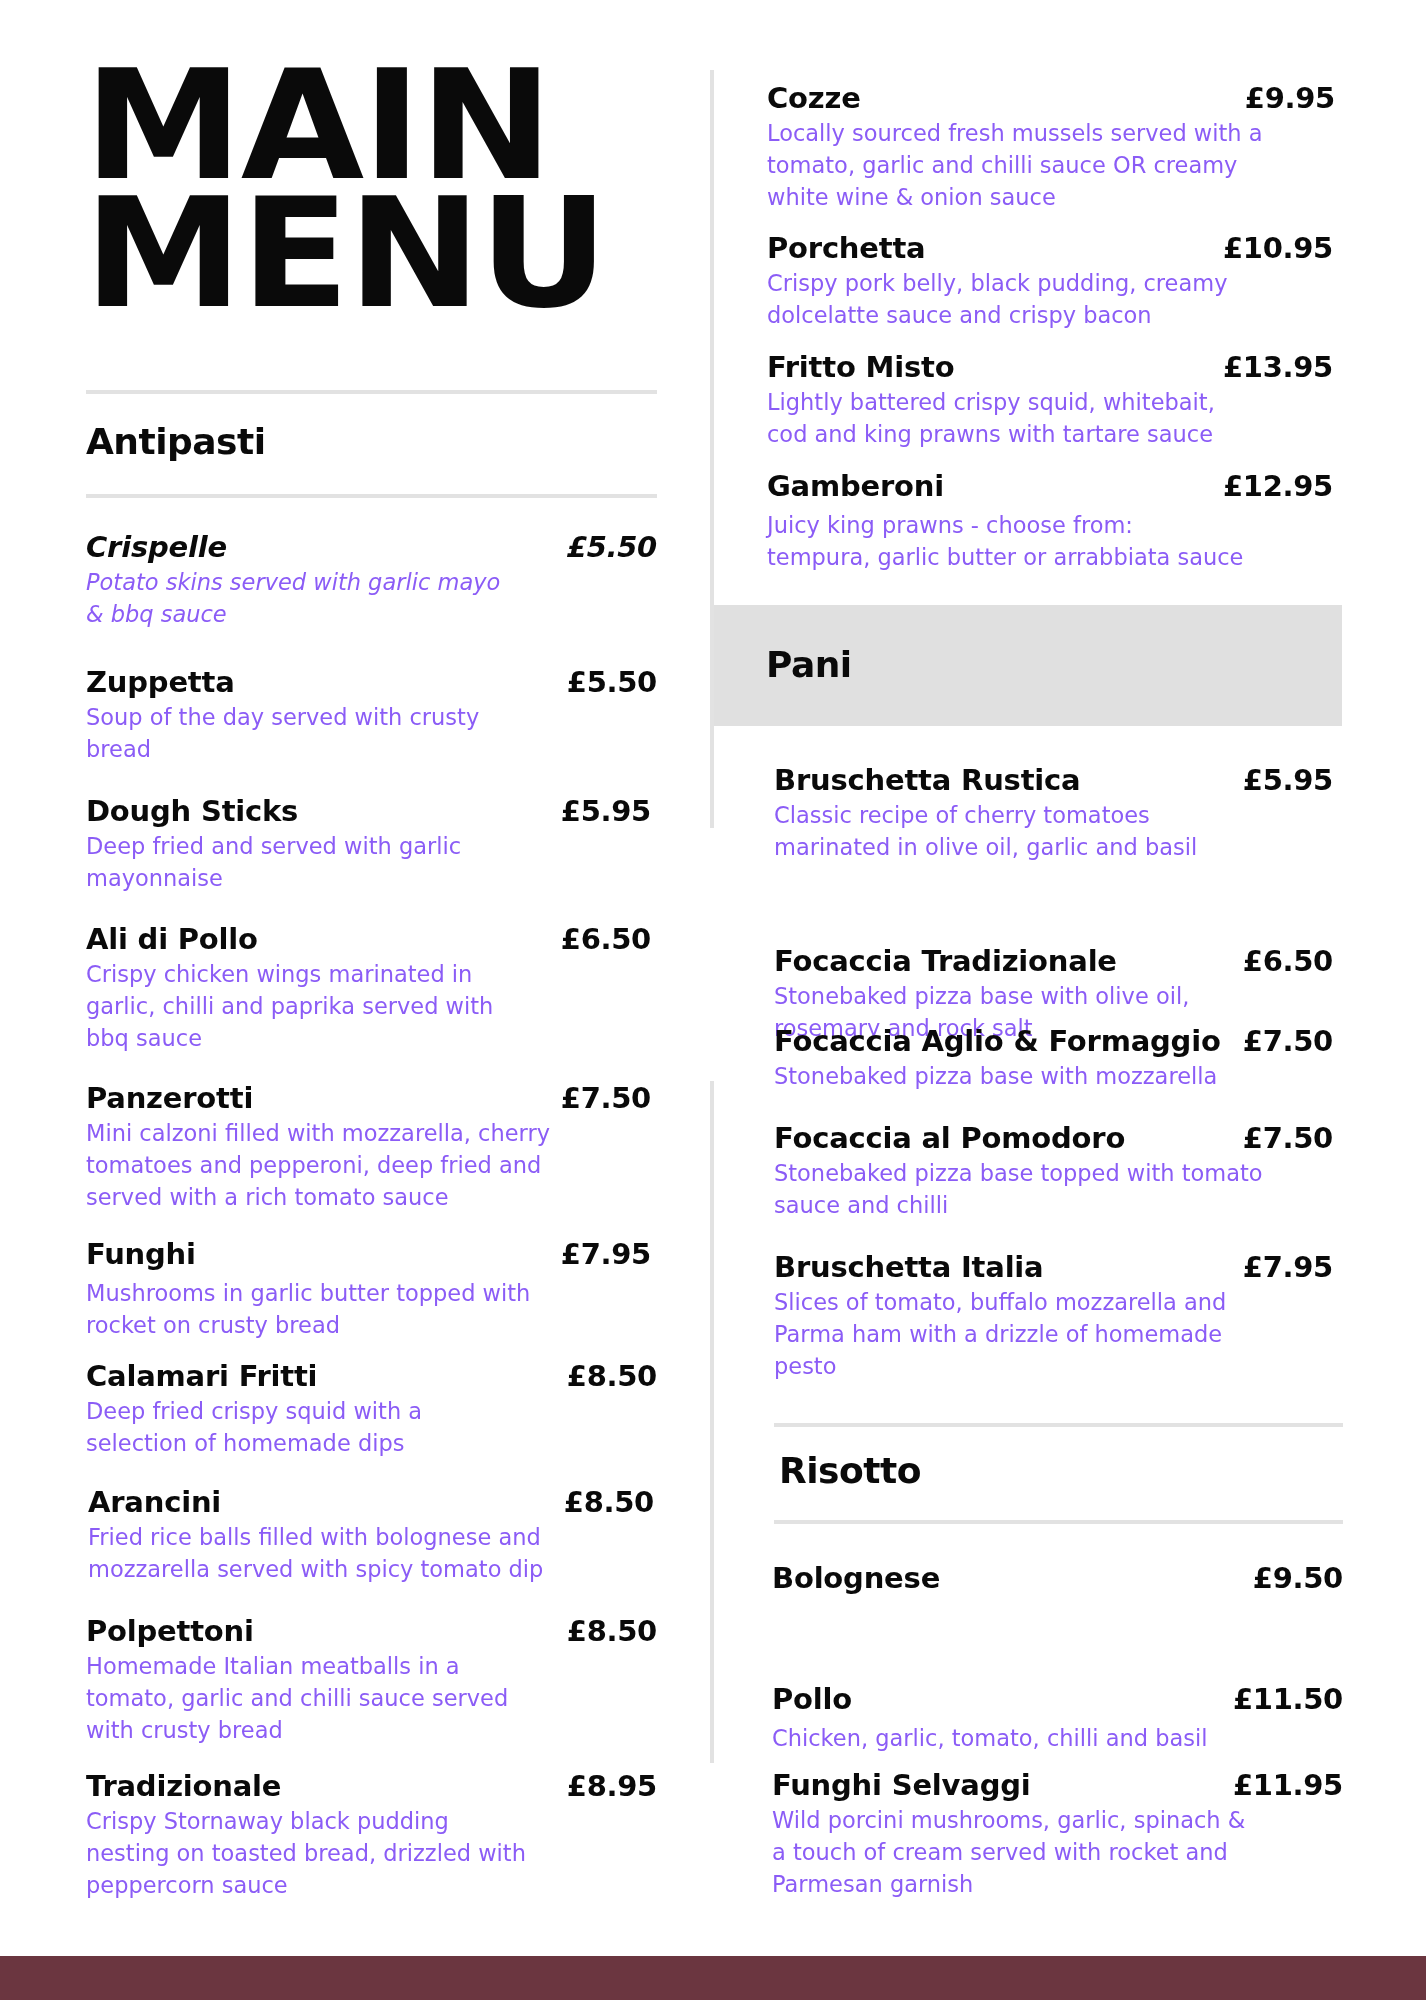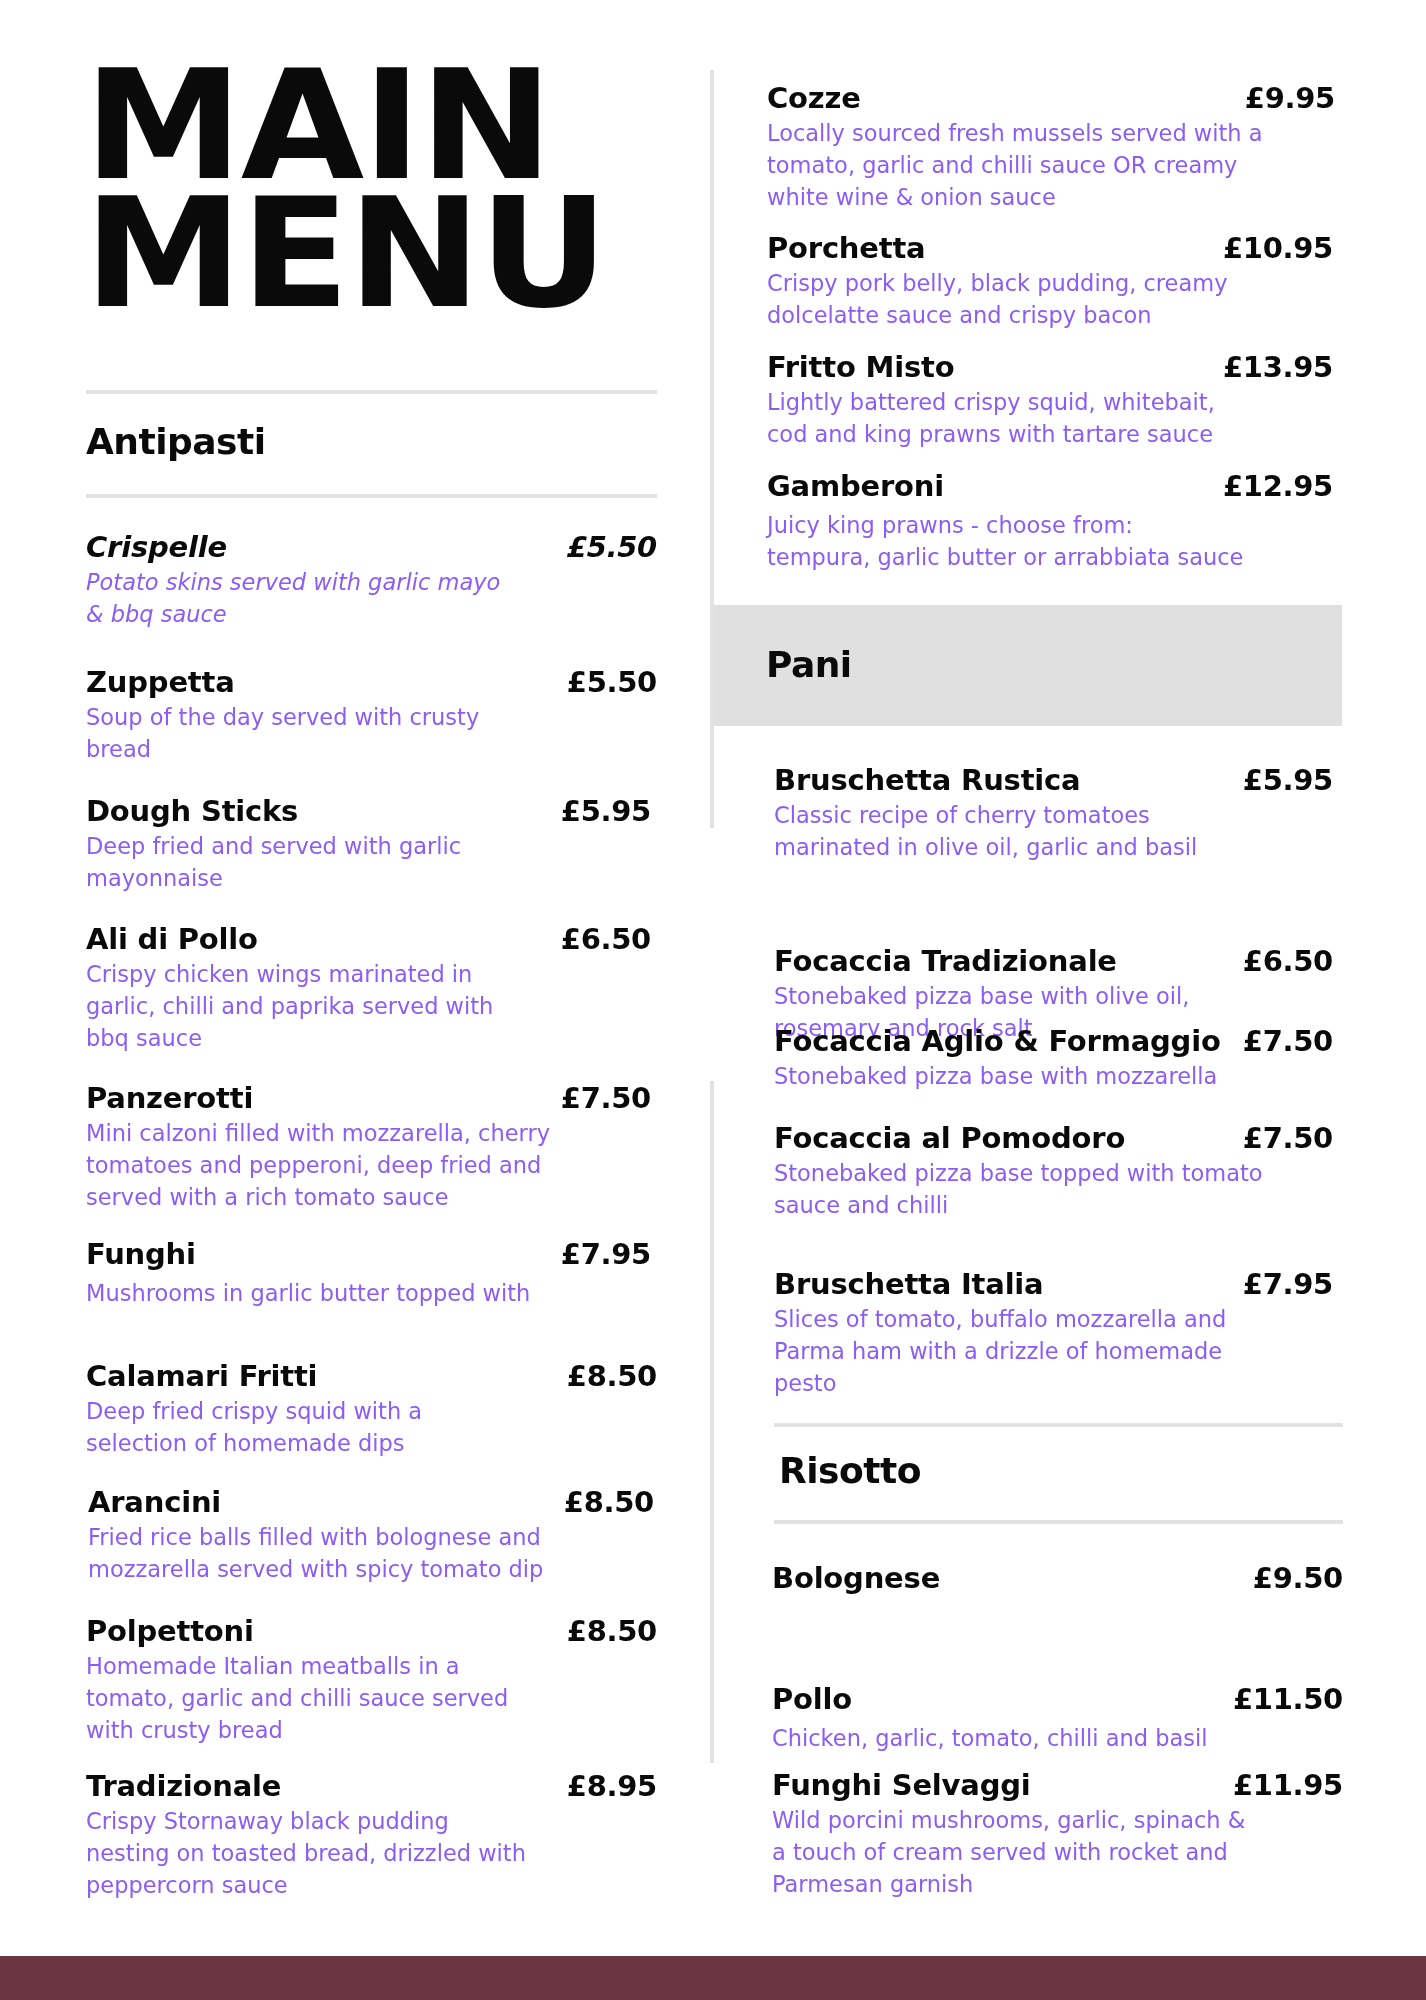--- a/index.html
+++ b/index.html
@@ -96,20 +96,21 @@
       <div>served with a rich tomato sauce</div>
     </div>
 </div>
 <div class="item" style="left:86px; top:1235px; width:565px;">
   <div class="item-head">
       <span class="item-name">Funghi</span>
       <span class="item-price">£7.95</span>
     </div>
   <div class="item-desc" style="margin-top:4px;">
       <div>Mushrooms in garlic butter topped with</div>
+      <div>rocket on crusty bread</div>
     </div>
 </div>
 <div class="item" style="left:86px; top:1357px; width:571px;">
   <div class="item-head">
       <span class="item-name">Calamari Fritti</span>
       <span class="item-price">£8.50</span>
     </div>
   <div class="item-desc">
       <div>Deep fried crispy squid with a</div>
       <div>selection of homemade dips</div>
@@ -225,21 +226,21 @@
 <div class="item" style="left:774px; top:1119px; width:559px;">
   <div class="item-head">
       <span class="item-name">Focaccia al Pomodoro</span>
       <span class="item-price">£7.50</span>
     </div>
   <div class="item-desc">
       <div>Stonebaked pizza base topped with tomato</div>
       <div>sauce and chilli</div>
     </div>
 </div>
-<div class="item" style="left:774px; top:1248px; width:559px;margin-top:17px;">
+<div class="item" style="left:774px; top:1248px; width:559px;">
   <div class="item-head">
       <span class="item-name">Bruschetta Italia</span>
       <span class="item-price">£7.95</span>
     </div>
   <div class="item-desc">
       <div>Slices of tomato, buffalo mozzarella and</div>
       <div>Parma ham with a drizzle of homemade</div>
       <div>pesto</div>
     </div>
 </div>

